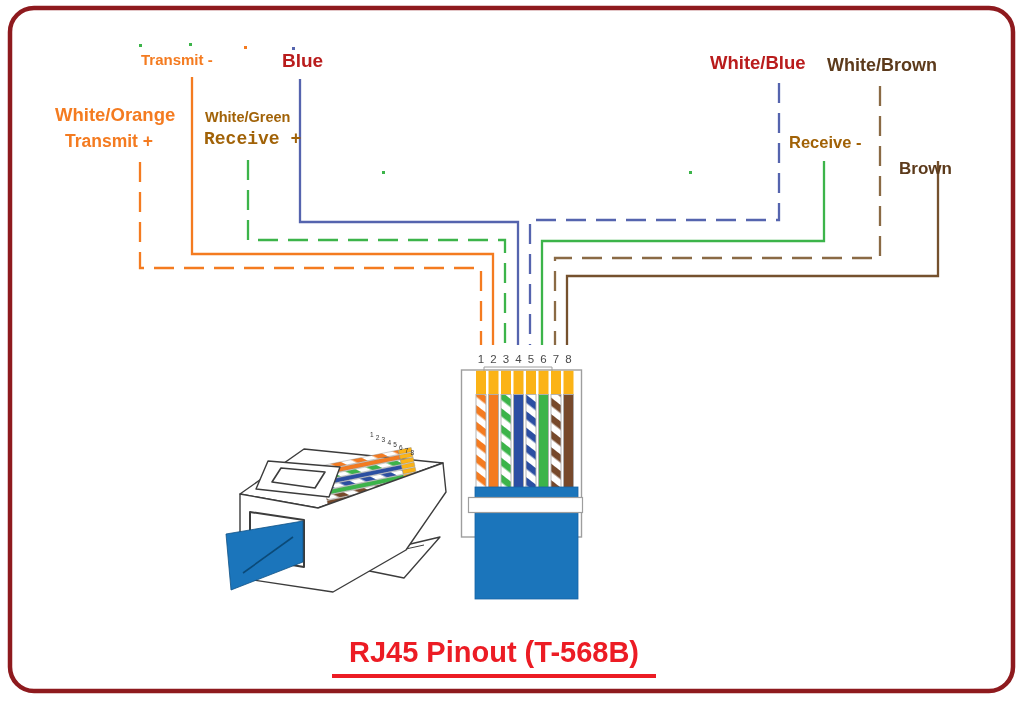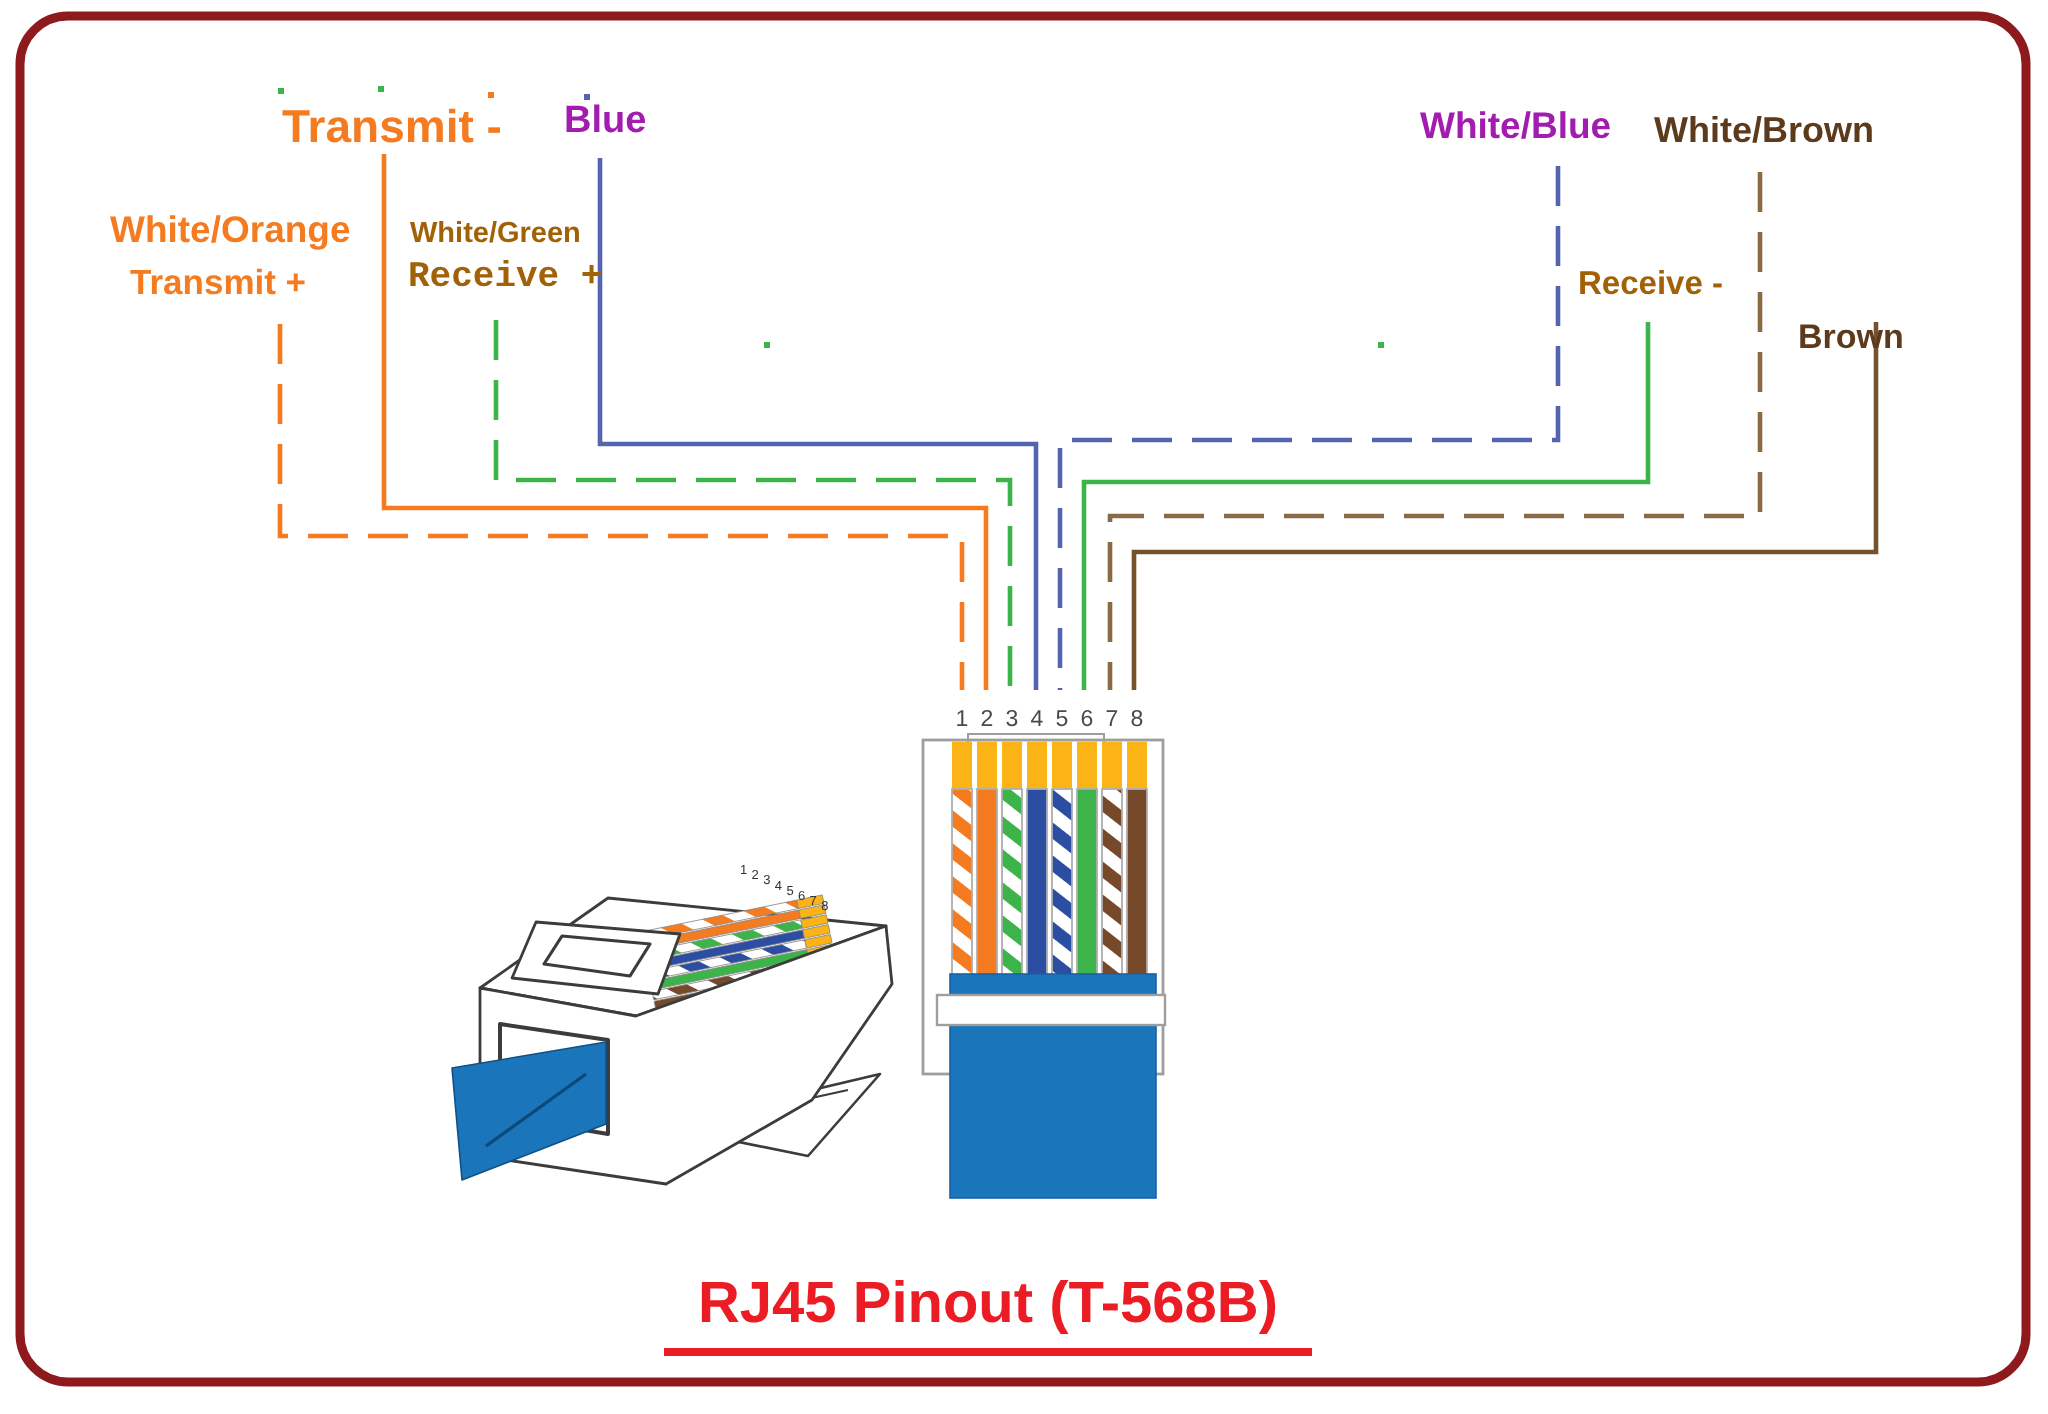--- a/index.html
+++ b/index.html
@@ -2,21 +2,21 @@
 <html><head>
 <meta charset="utf-8">
 <style>
   html,body{margin:0;padding:0;background:#fff;}
   .stage{position:relative;width:1024px;height:707px;background:#ffffff;
          font-family:"Liberation Sans",sans-serif;overflow:hidden;}
   .stage svg{position:absolute;left:0;top:0;}
   .label{position:absolute;font-weight:bold;white-space:nowrap;line-height:1;}
   .lbl-orange{color:#F47B20;}
   .lbl-green{color:#a16207;}
-  .lbl-navy{color:#a21caf;}
+  .lbl-navy{color:#b91c1c;}
   .lbl-brown{color:#5C3A1B;}
   .title{position:absolute;left:332px;top:619px;width:324px;text-align:center;
          color:#EC1C24;font-weight:bold;font-size:29px;
          border-bottom:4px solid #EC1C24;padding-bottom:5px;margin-top:17px;}
   .website{position:absolute;left:668px;top:656px;color:#29ABE2;
            font-weight:bold;font-size:17px;}
 </style>
 </head>
 <body>
 
@@ -149,21 +149,21 @@
 
     <polygon points="256,489 268,461 340,467 329,497" fill="#ffffff" stroke="#3c3c3c" stroke-width="1.4"></polygon>
     <polygon points="272,482 281,468 325,472 315,488" fill="#ffffff" stroke="#3c3c3c" stroke-width="1.6"></polygon>
 
     <polygon points="250,512 304,520 304,567 250,558" fill="#ffffff" stroke="#3c3c3c" stroke-width="2"></polygon>
     <polygon points="226,534 303,521 303,562 231,590" fill="#1B75BB" stroke="#0f5184" stroke-width="0.8"></polygon>
     <line x1="243" y1="573" x2="293" y2="537" stroke="#0b4a78" stroke-width="1.6"></line>
   </g>
 </svg>
 
-<div class="label lbl-orange" style="left:141px;top:52px;font-size:23px;">Transmit -</div>
+<div class="label lbl-orange" style="left:141px;top:52px;font-size:15px;">Transmit -</div>
 <div class="label lbl-navy" style="left:282px;top:51px;font-size:19px;">Blue</div>
 <div class="label lbl-orange" style="left:55px;top:106px;font-size:18.5px;">White/Orange</div>
 <div class="label lbl-orange" style="left:65px;top:133px;font-size:17.5px;">Transmit +</div>
 <div class="label lbl-green" style="left:205px;top:110px;font-size:14.5px;">White/Green</div>
 <div class="label lbl-green" style="left:204px;top:130px;font-size:18px;font-family:Liberation Mono, monospace;">Receive +</div>
 <div class="label lbl-navy" style="left:710px;top:54px;font-size:18.5px;">White/Blue</div>
 <div class="label lbl-brown" style="left:827px;top:56px;font-size:18px;">White/Brown</div>
 <div class="label lbl-green" style="left:789px;top:134px;font-size:16.5px;text-align:right;">Receive -</div>
 <div class="label lbl-brown" style="left:899px;top:134px;font-size:17px;margin-top:26px;">Brown</div>
 

